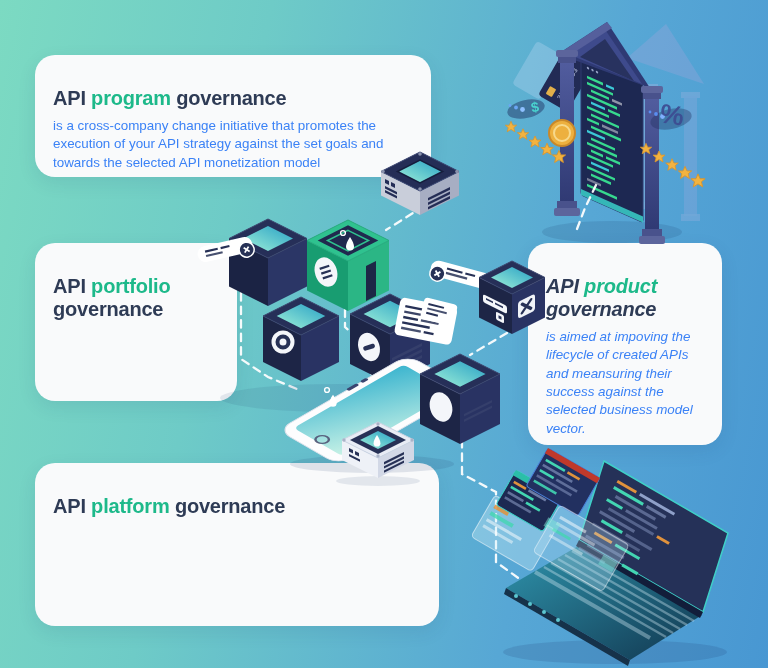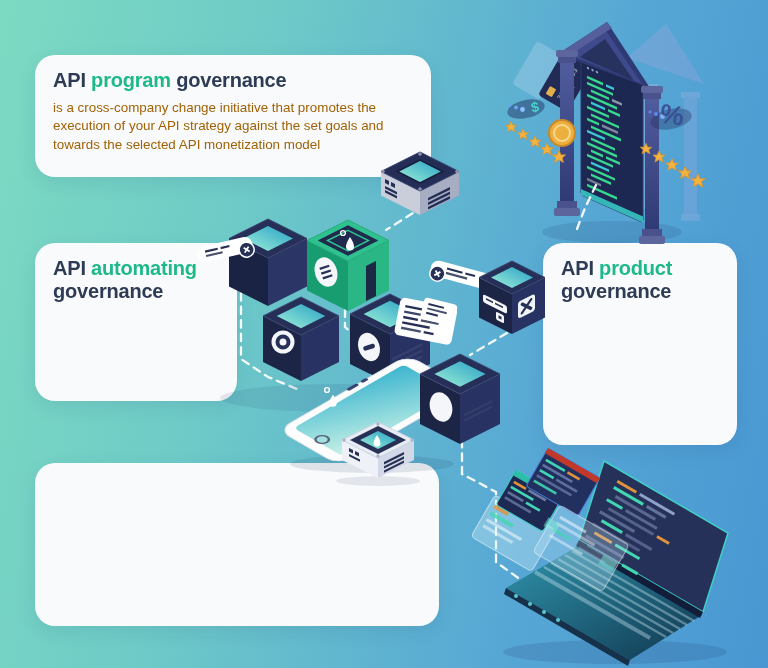--- a/index.html
+++ b/index.html
@@ -3,54 +3,56 @@
 <meta charset="utf-8">
 <style>
   html,body{margin:0;padding:0;}
   .stage{
     position:relative;width:768px;height:668px;overflow:hidden;
     font-family:"Liberation Sans", sans-serif;
     background:linear-gradient(102deg,#7cdac2 0%,#6ecbc7 30%,#57a7d5 70%,#4897d2 100%);
   }
   .card{
     position:absolute;background:#f9fafb;border-radius:20px;
-    box-sizing:border-box;padding:14px 18px;z-index:2;
+    box-sizing:border-box;padding:32px 18px;z-index:2;
     box-shadow:0 6px 18px rgba(25,60,105,.10);
   }
   .card h2{margin:0 0 7px 0;font-size:20px;line-height:1.15;font-weight:bold;color:#2e3b55;letter-spacing:-0.2px;}
   .card h2 .hl{color:#1db98a;}
-  .card p{margin:0;font-size:13.4px;line-height:1.37;color:#a16207;}
+  .card p{margin:0;font-size:13.4px;line-height:1.37;color:#3b82f6;}
   .card1{left:35px;top:55px;width:396px;height:122px;}
   .card2{left:35px;top:243px;width:202px;height:158px;}
-  .card3{left:543px;top:243px;width:194px;height:202px;}
+  .card3{left:528px;top:243px;width:194px;height:202px;font-style:italic;}
   .card4{left:35px;top:463px;width:404px;height:163px;}
   .art{position:absolute;left:0;top:0;z-index:3;pointer-events:none;}
   .sym{position:absolute;z-index:4;font-weight:bold;pointer-events:none;}
   .sym-dollar{left:531px;top:99px;font-size:14px;color:#49d3cf;transform:rotate(-10deg);}
   .sym-percent{left:660px;top:100px;font-size:27px;color:#3d4c92;opacity:.92;transform:rotate(9deg);}
 </style>
 </head>
 <body>
 
 <div class="stage">
 
   <div class="card card1">
     <h2><span>API</span> <span class="hl">program</span> <span>governance</span></h2>
     <p>is a cross-company change initiative that promotes the execution of your API strategy against the set goals and towards the selected API monetization model</p>
   </div>
 
   <div class="card card2">
-    <h2><span>API</span> <span class="hl">automating</span> <span>governance</span></h2>
+    <h2><span>API</span> <span class="hl">portfolio</span> <span>governance</span></h2>
   </div>
 
   <div class="card card3">
     <h2><span>API</span> <span class="hl">product</span> <span>governance</span></h2>
+    <p>is aimed at impoving the lifecycle of created APIs and meansuring their success against the selected business model vector.</p>
   </div>
 
   <div class="card card4">
+    <h2><span>API</span> <span class="hl">platform</span> <span>governance</span></h2>
   </div>
 
   <span class="sym sym-dollar">$</span>
   <span class="sym sym-percent">%</span>
 
   <svg class="art" width="768" height="668" viewBox="0 0 768 668">
     <defs>
       <linearGradient id="gTeal" x1="0" y1="1" x2="1" y2="0">
         <stop offset="0" stop-color="#9ff0d8"></stop>
           <stop offset="1" stop-color="#27a0c5"></stop>

